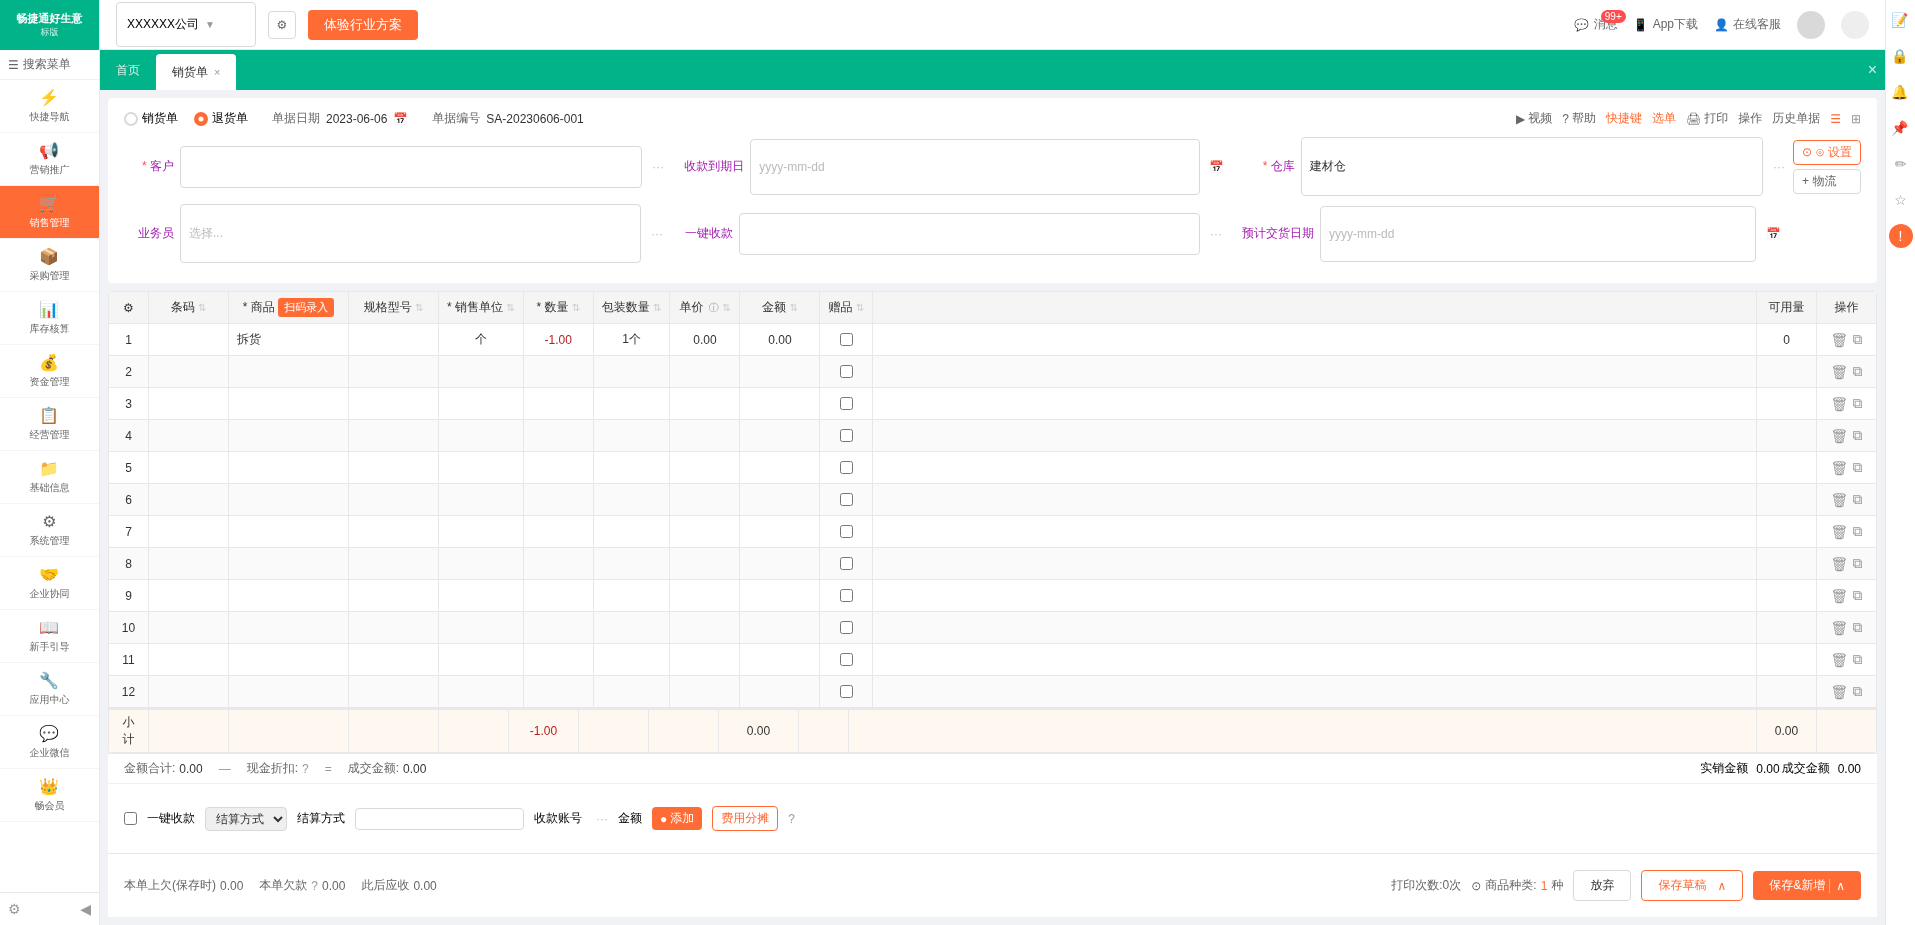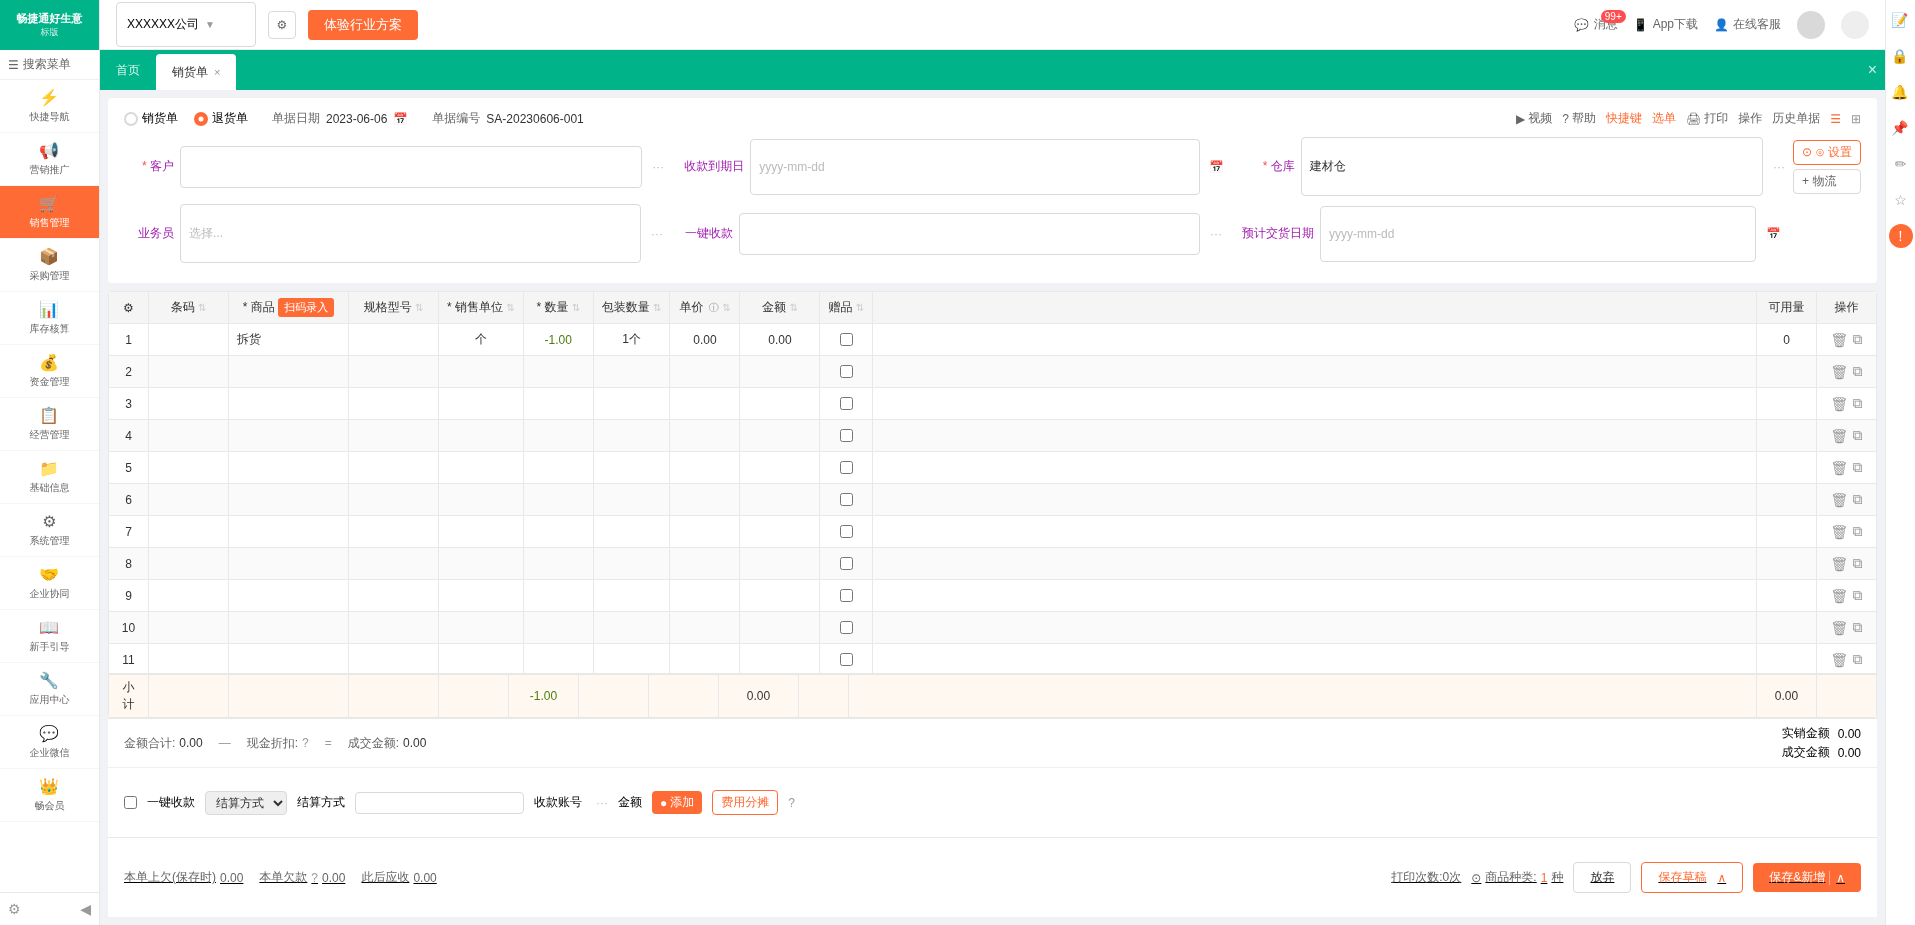--- a/index.html
+++ b/index.html
@@ -73,49 +73,49 @@
     .side-btn.orange { border-color: #ff6b35; color: #ff6b35; }
 
     
     .table-container { flex: 1; overflow: hidden; background: #fff; border-radius: 4px; display: flex; flex-direction: column; }
     table { width: 100%; border-collapse: collapse; font-size: 12px; }
     thead tr { background: #f5f5f5; }
     thead th { padding: 6px 8px; border: 1px solid #e8e8e8; text-align: center; color: #333; font-weight: 500; white-space: nowrap; position: relative; }
     tbody tr { height: 32px; }
     tbody tr:nth-child(even) { background: #fafafa; }
     tbody td { border: 1px solid #e8e8e8; padding: 4px 8px; text-align: center; color: #333; }
-    tbody td.red { color: #4d7c0f; }
+    tbody td.red { color: #b91c1c; }
     tbody td.left { text-align: left; }
     .subtotal-row td { background: #fff8f0; font-weight: 500; border-top: 2px solid #e8e8e8; }
     .scan-btn { background: #ff6b35; color: #fff; border: none; border-radius: 3px; padding: 2px 6px; cursor: pointer; font-size: 11px; }
     .sort-icon { color: #ccc; font-size: 10px; cursor: pointer; }
     .action-icons { display: flex; align-items: center; gap: 4px; justify-content: center; }
     .action-icon { cursor: pointer; color: #999; font-size: 14px; }
     .checkbox-cell { display: flex; justify-content: center; }
     input[type="checkbox"] { cursor: pointer; }
 
     
     .footer-summary { background: #fff; border-top: 1px solid #e8e8e8; padding: 6px 16px; display: flex; align-items: center; gap: 16px; flex-shrink: 0; }
     .footer-item { display: flex; align-items: center; gap: 4px; color: #666; }
     .footer-value { color: #333; font-weight: 500; }
     .minus-sign { color: #999; }
     .equals-sign { color: #999; }
-    .footer-right { margin-left: auto; display: flex; flex-direction: column; gap: 2px; text-align: right; }
+    .footer-right { margin-left: auto; display: flex; gap: 2px; text-align: right; }
 
     
     .payment-row { background: #fff; padding: 22px 16px; display: flex; align-items: center; gap: 10px; flex-shrink: 0; border-top: 1px solid #f0f0f0; }
     .payment-checkbox { cursor: pointer; }
     .payment-select { border: 1px solid #d9d9d9; border-radius: 4px; padding: 3px 6px; color: #333; }
     .payment-input { border: 1px solid #d9d9d9; border-radius: 4px; padding: 3px 6px; color: #bbb; }
     .add-btn { background: #ff6b35; color: #fff; border: none; border-radius: 4px; padding: 3px 8px; cursor: pointer; display: flex; align-items: center; gap: 3px; }
     .fee-tab { border: 1px solid #ff6b35; color: #ff6b35; border-radius: 4px; padding: 3px 8px; cursor: pointer; }
     .help-icon { color: #999; cursor: pointer; }
 
     
-    .bottom-bar { background: #fff; border-top: 1px solid #e8e8e8; padding: 24px 16px; display: flex; align-items: center; flex-shrink: 0; text-decoration: underline; }
+    .bottom-bar { background: #fff; border-top: 1px solid #e8e8e8; padding: 16px 16px; display: flex; align-items: center; flex-shrink: 0; }
     .bottom-info { display: flex; align-items: center; gap: 16px; color: #666; }
     .bottom-info-item { display: flex; align-items: center; gap: 4px; }
     .bottom-right { margin-left: auto; display: flex; align-items: center; gap: 10px; }
     .print-info { color: #666; }
     .product-kind { display: flex; align-items: center; gap: 4px; color: #666; }
     .product-kind .count { color: #ff6b35; }
     .abandon-btn { border: 1px solid #d9d9d9; background: #fff; border-radius: 4px; padding: 6px 16px; cursor: pointer; color: #333; }
     .save-draft-btn { border: 1px solid #ff6b35; background: #fff; border-radius: 4px; padding: 6px 16px; cursor: pointer; color: #ff6b35; display: flex; align-items: center; gap: 4px; }
     .save-new-btn { background: #ff6b35; color: #fff; border: none; border-radius: 4px; padding: 6px 16px; cursor: pointer; display: flex; align-items: center; gap: 4px; }
     .btn-arrow { border-left: 1px solid rgba(255,255,255,0.4); padding-left: 6px; }

